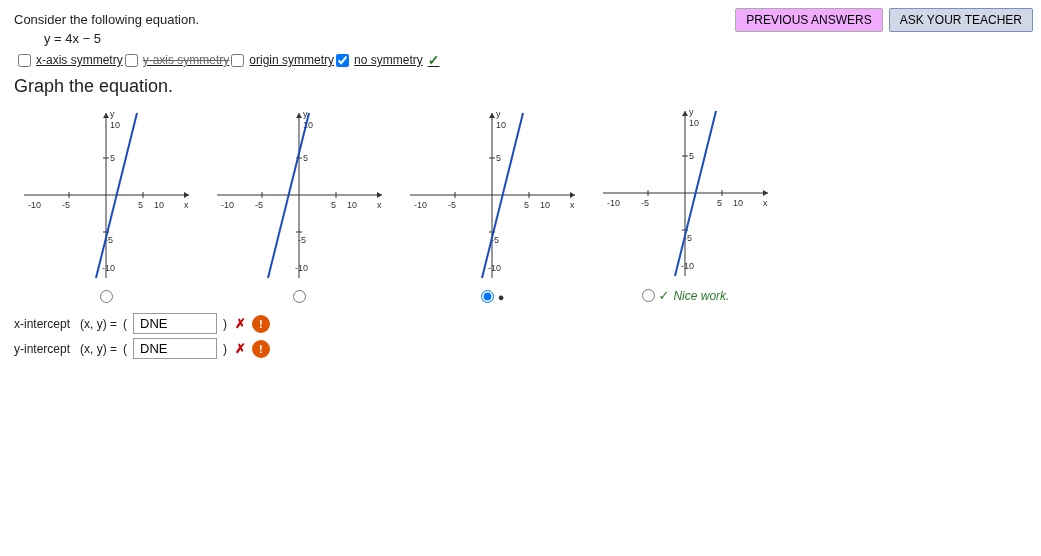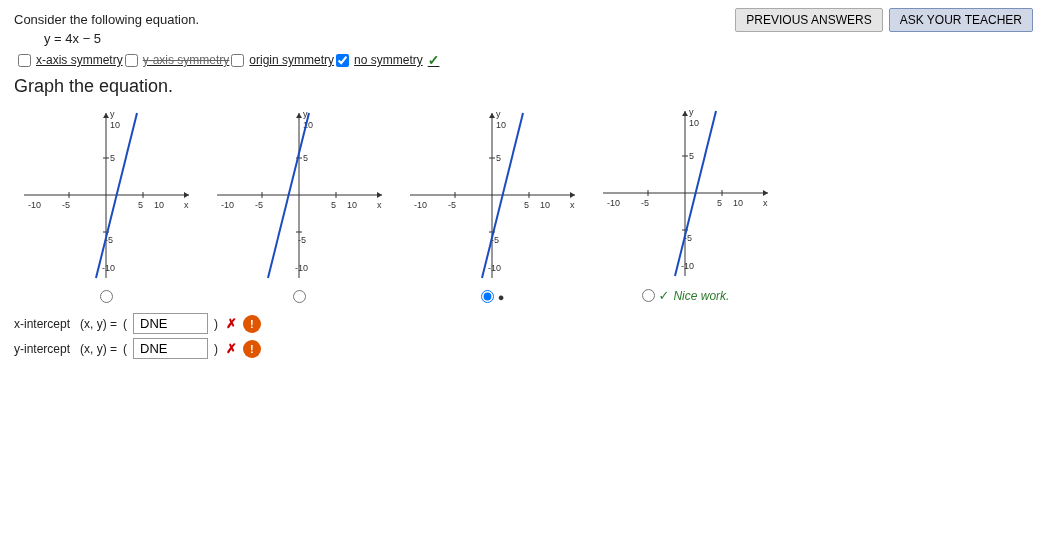--- a/index.html
+++ b/index.html
@@ -20,21 +20,21 @@
       position: relative;
     }
     .top-bar {
       position: absolute;
       top: 8px;
       right: 8px;
       display: flex;
       gap: 6px;
     }
     .btn-prev {
-      background: #e5e5e5;
+      background: #f0abfc;
       border: 1px solid #aaa;
       padding: 4px 10px;
       font-size: 12px;
       cursor: pointer;
       border-radius: 2px;
     }
     .btn-ask {
       background: #d0d8e8;
       border: 1px solid #7a90b8;
       padding: 4px 10px;
@@ -134,21 +134,21 @@
       min-width: 60px;
     }
     .intercept-eq {
       font-size: 12px;
     }
     .input-box {
       border: 1px solid #999;
       background: #fff;
       padding: 2px 6px;
       font-size: 13px;
-      width: 75px;
+      width: 84px;
       display: inline-block;
     }
     .x-mark {
       color: #cc0000;
       font-size: 13px;
       font-weight: bold;
       margin-left: 2px;
     }
     .info-icon {
       display: inline-flex;

